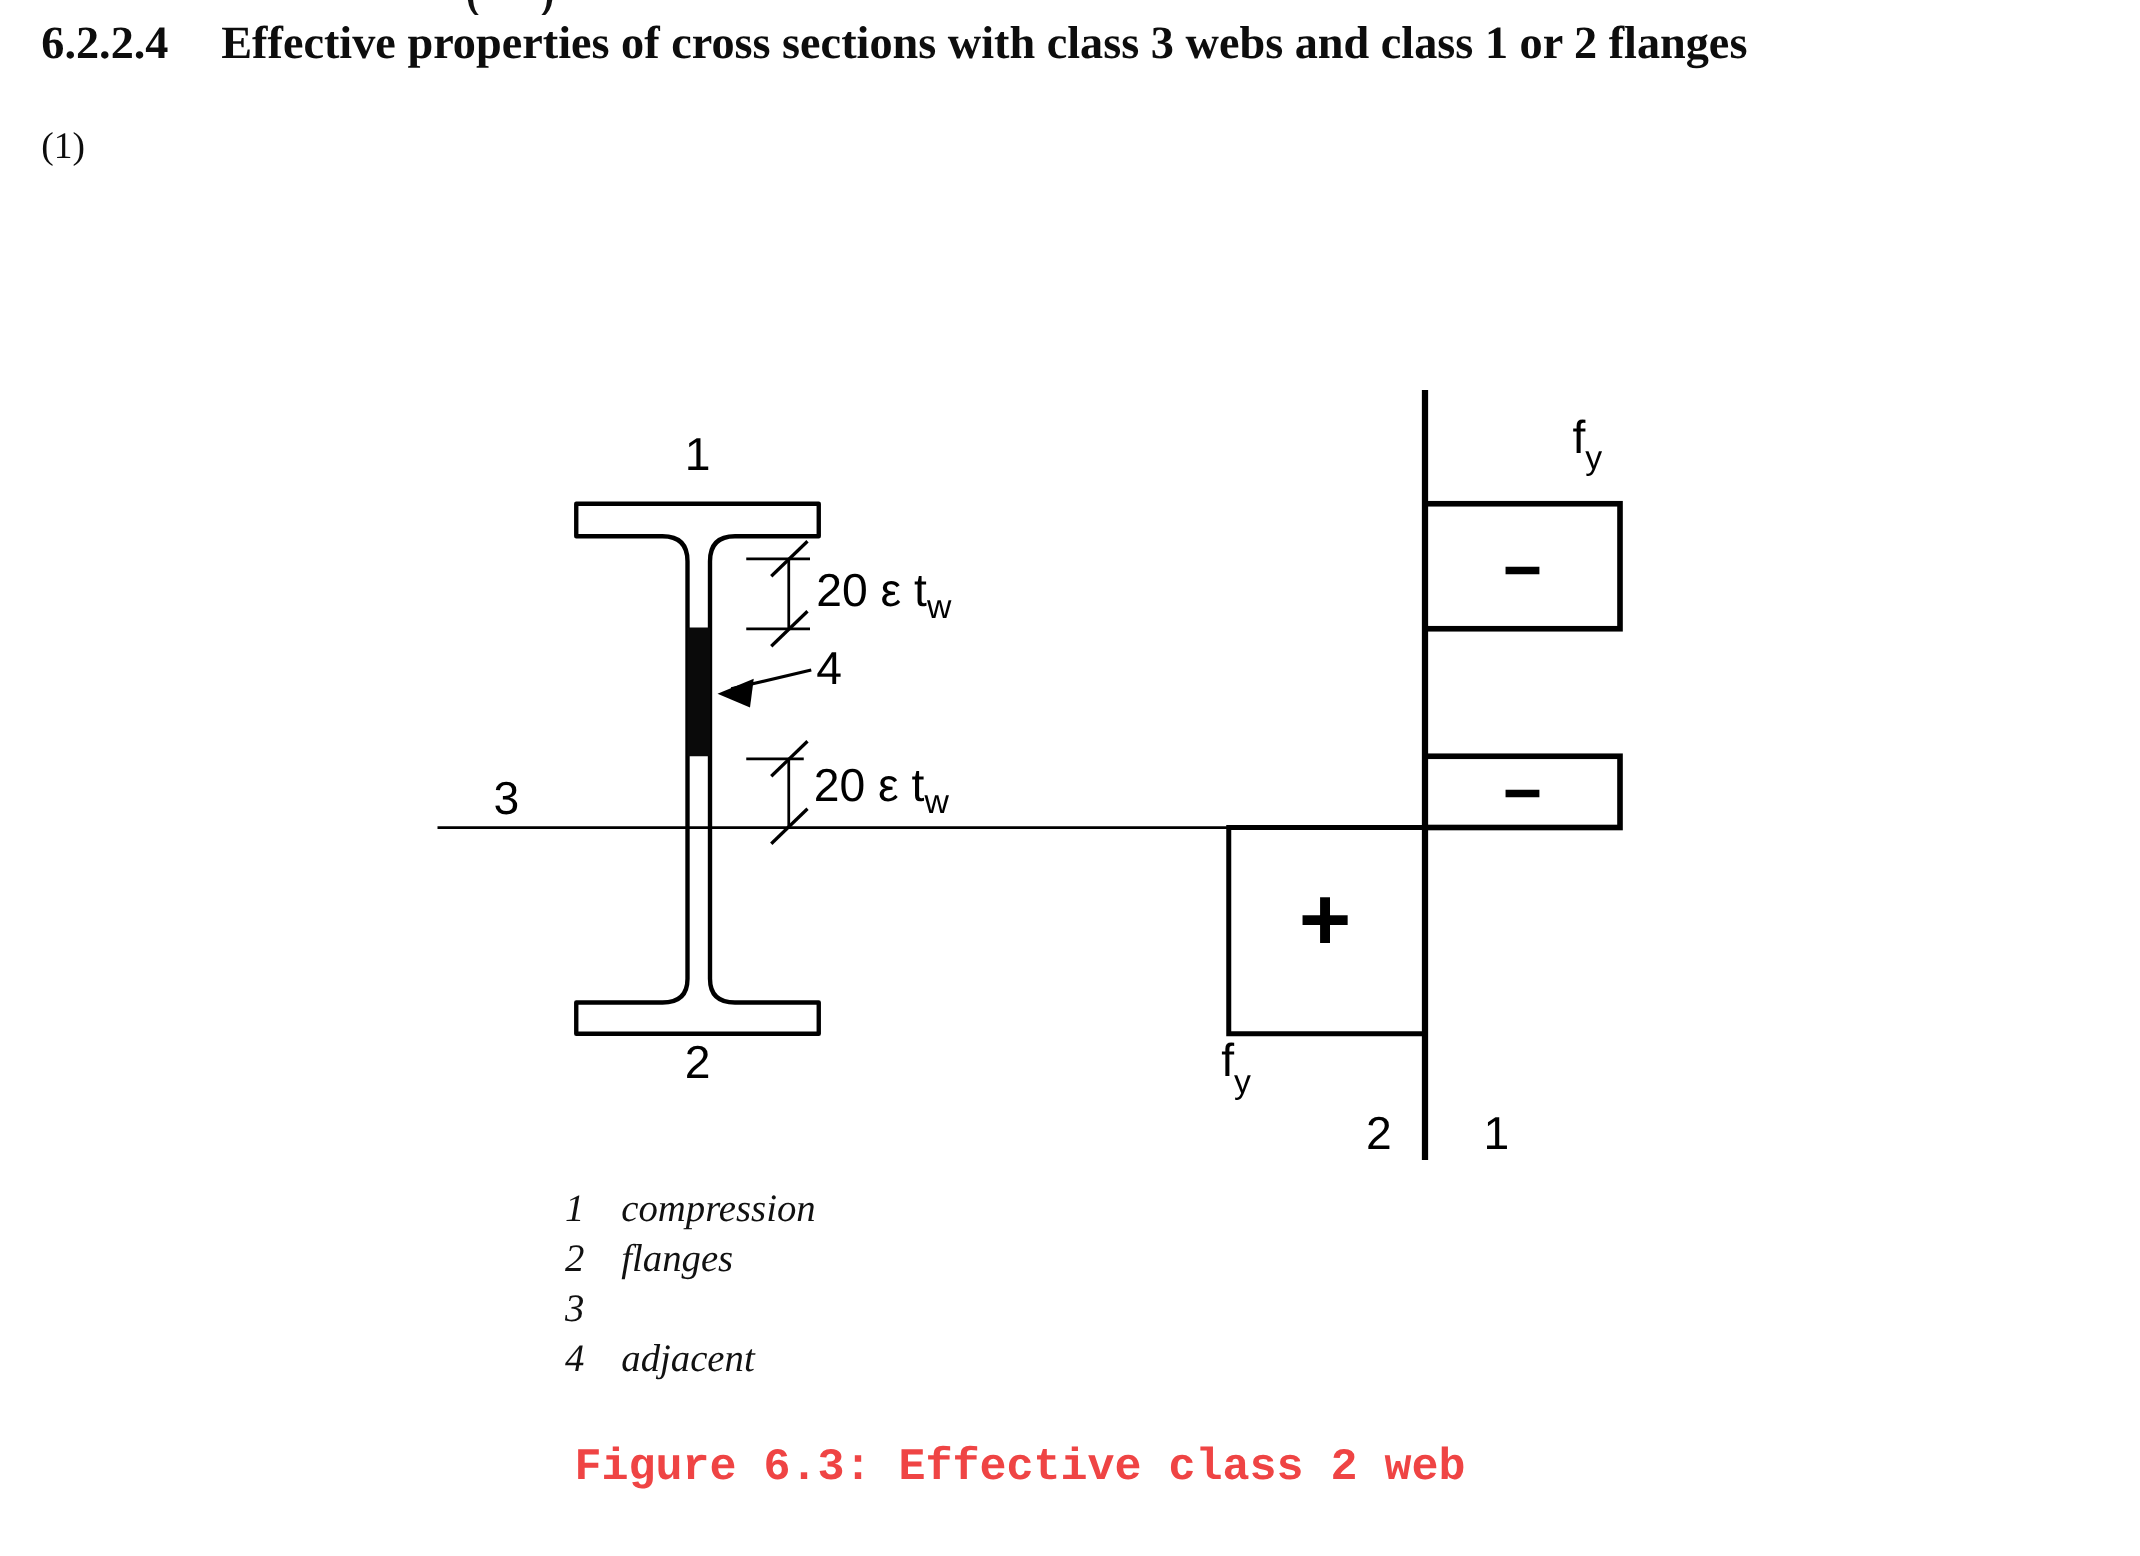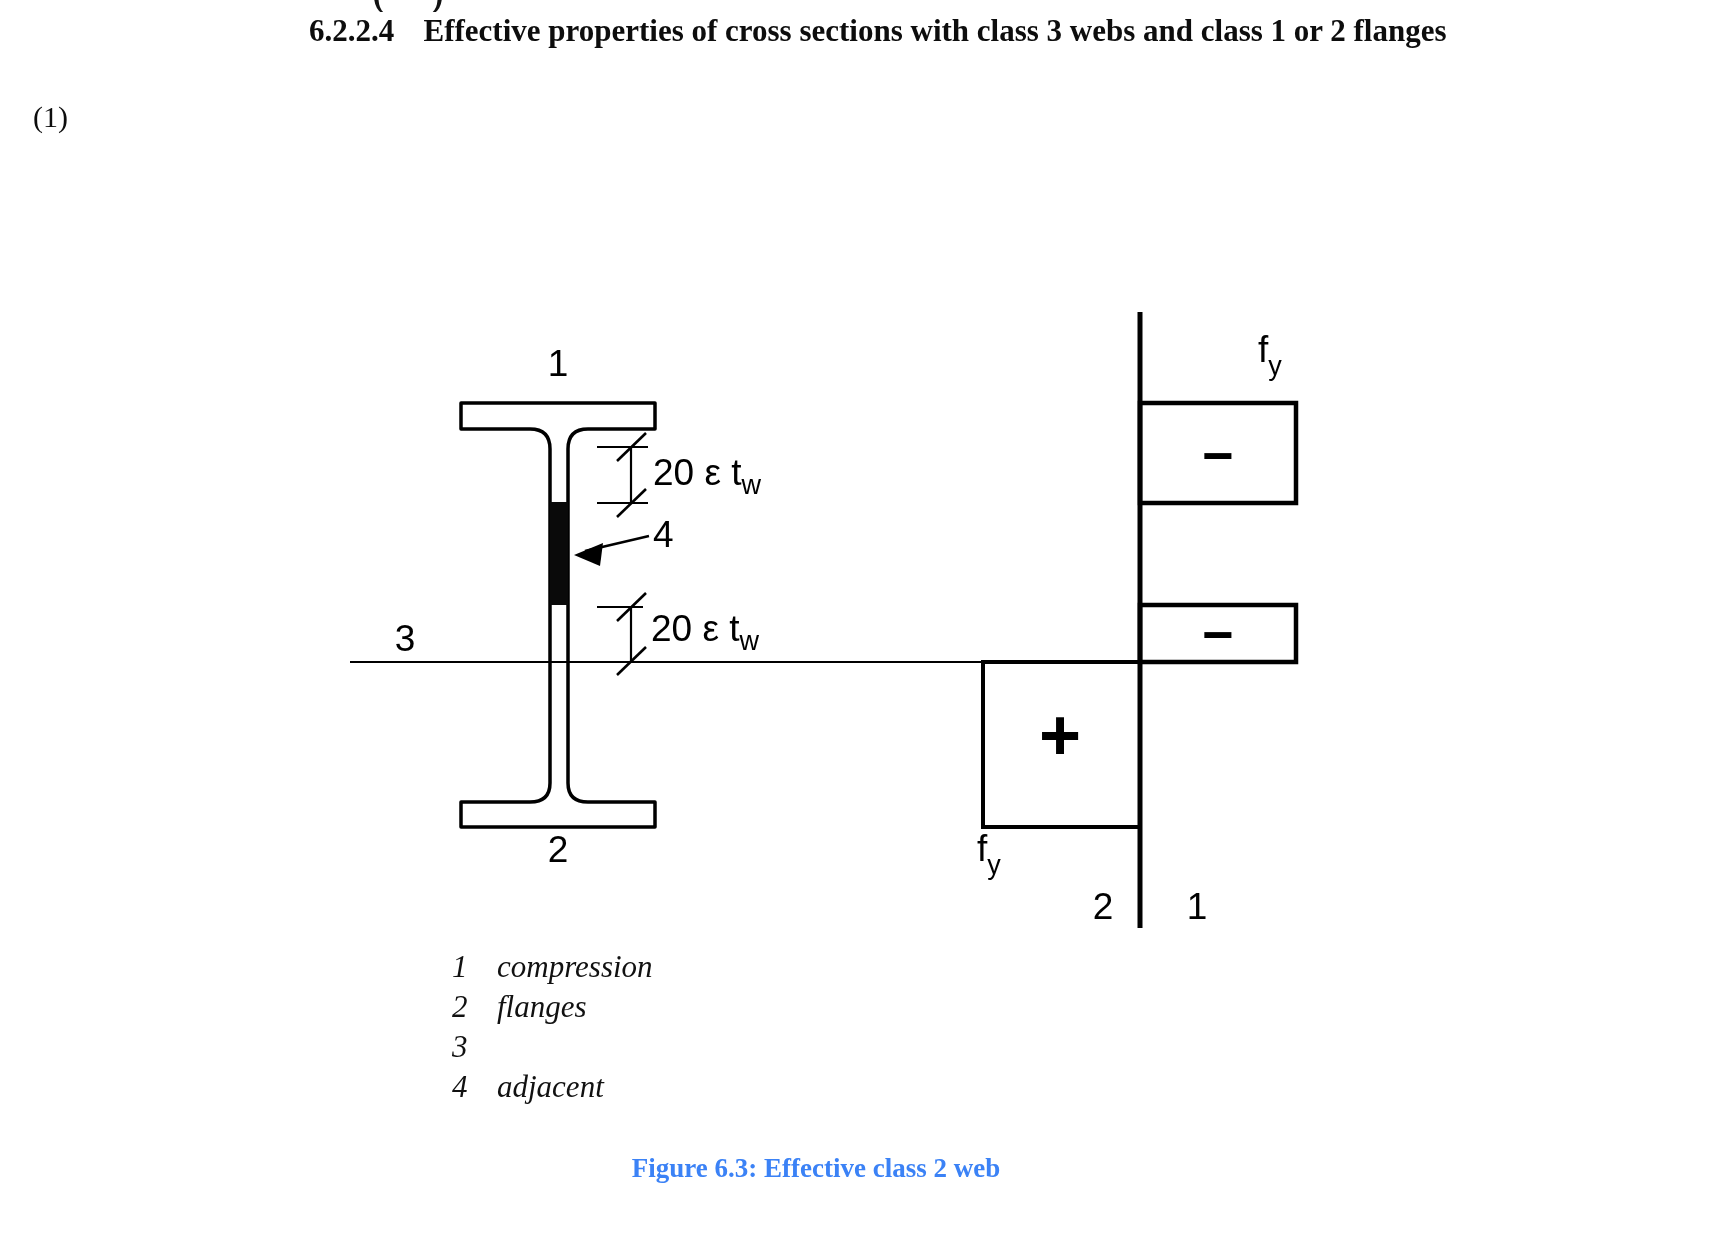--- a/index.html
+++ b/index.html
@@ -6,42 +6,42 @@
   .page {
     position:relative; width:1712px; height:1245px; background:#ffffff;
     font-family:"Liberation Serif", serif; color:#0d0d0d; overflow:hidden;
   }
   
   .fragment { position:absolute; left:372px; top:0; width:140px; height:12px; overflow:hidden; }
   .fragment span { position:relative; top:-36px; display:inline-block;
                    font-size:46px; word-spacing:30px; color:#111; }
   
   .heading { position:absolute; left:33px; top:13px; width:1660px;
-             font-weight:bold; font-size:31px; white-space:nowrap;text-align:center; }
+             font-weight:bold; font-size:37px; white-space:nowrap; }
   .heading .num { display:inline-block; width:144px; }
   
   .para { position:absolute; left:33px; top:96px; width:1655px;
           font-size:30px; line-height:41px; }
   .para .jline { text-align:justify; text-align-last:justify; }
   .para .line1 { position:relative; padding-left:107px; }
   .para .marker { position:absolute; left:0; top:0; }
   .para .line4 { text-align:left; }
   .subw { font-size:21px; vertical-align:-7px; }
   
   .figure-svg { position:absolute; left:0; top:280px; }
   .figure-svg text { font-family:"Liberation Sans", sans-serif; fill:#000; }
   
   .legend { position:absolute; left:452px; top:947px; font-style:italic;
             font-size:31px; line-height:40px; color:#111; }
   .legend .row { display:flex; }
   .legend .num { width:45px; }
   
   .caption { position:absolute; left:0; top:1153px; width:1632px; text-align:center;
-             font-family:Liberation Serif, serif; font-weight:bold;
-             font-size:27px; color:#3b82f6; }
+             font-family:Liberation Mono, monospace; font-weight:bold;
+             font-size:36px; color:#ef4444; }
 </style>
 </head>
 <body>
 
 <div class="page">
 
   <div class="fragment">
     <span>( )</span>
   </div>
 

